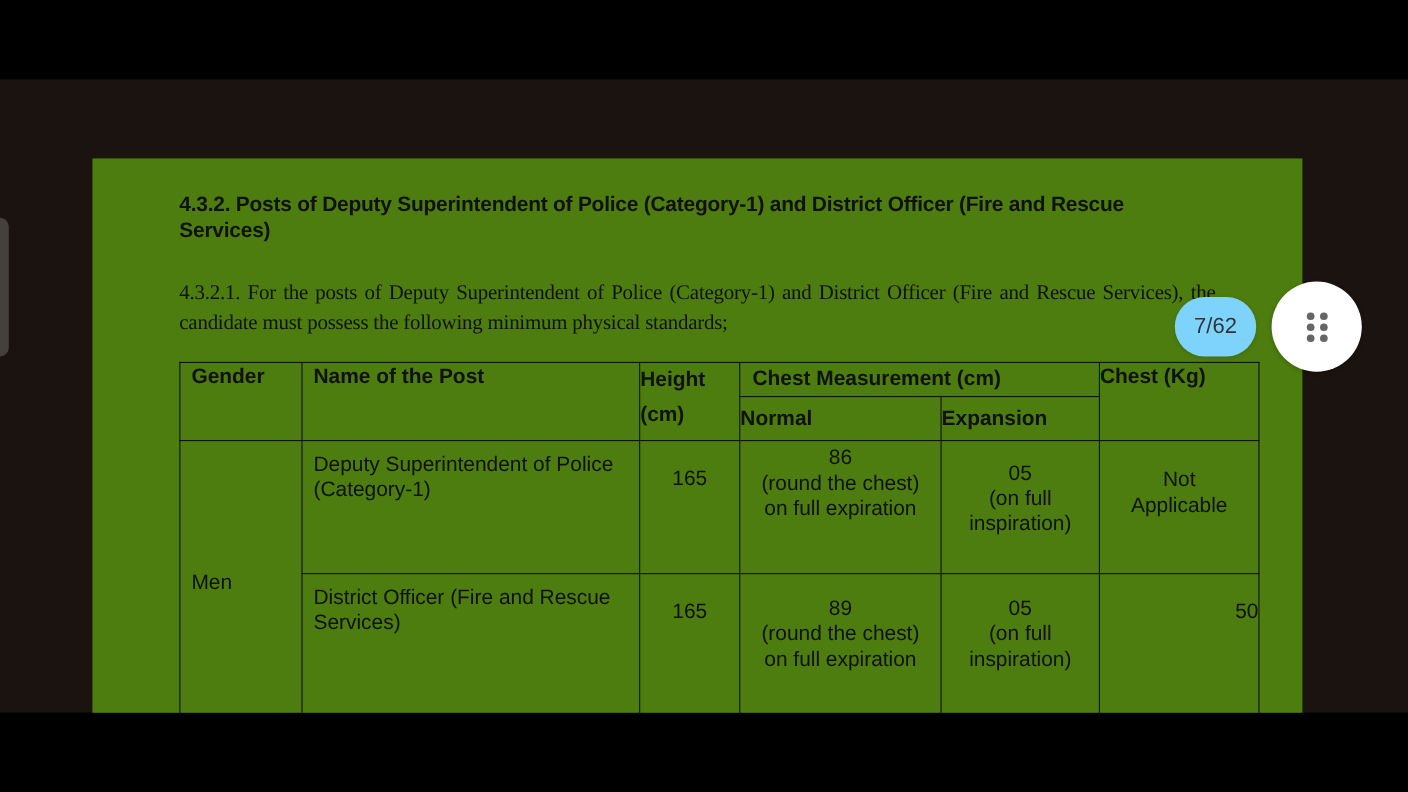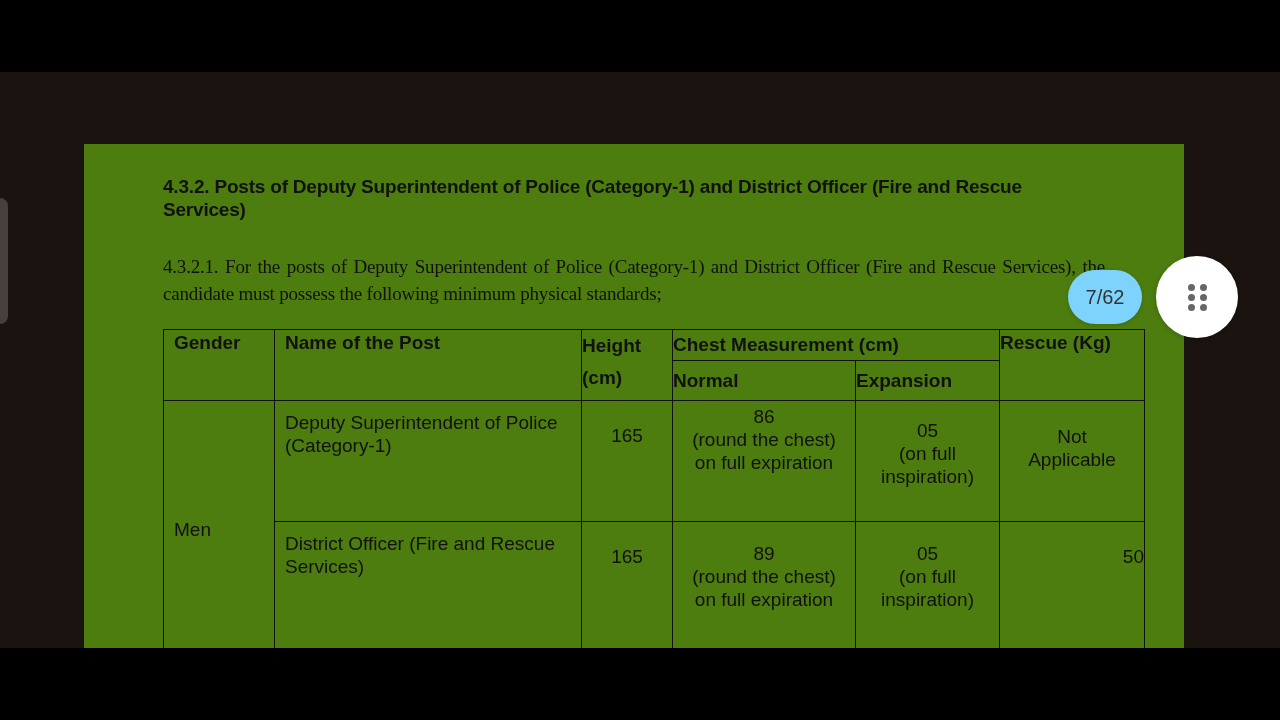--- a/index.html
+++ b/index.html
@@ -37,22 +37,22 @@
   <div class="page">
     <div class="heading">4.3.2. Posts of Deputy Superintendent of Police (Category-1) and District Officer (Fire and Rescue Services)</div>
     <div class="para">4.3.2.1. For the posts of Deputy Superintendent of Police (Category-1) and District Officer (Fire and Rescue Services), the candidate must possess the following minimum physical standards;</div>
 
     <table class="std">
       <tbody>
           <tr>
         <th class="c-gender hd" rowspan="2">Gender</th>
         <th class="c-post hd" rowspan="2">Name of the Post</th>
         <th class="c-height hc" rowspan="2" style="line-height:32px;padding-top:0;">Height (cm)</th>
-        <th class="hc" colspan="2" style="height:30px;vertical-align:middle;">Chest Measurement (cm)</th>
-        <th class="c-weight hc" rowspan="2" style="padding-top:2px;">Rescue (Kg)</th>
+        <th class="hc" colspan="2" style="height:30px;vertical-align:middle;padding-left:11px;">Chest Measurement (cm)</th>
+        <th class="c-weight hc" rowspan="2" style="padding-top:2px;">Chest (Kg)</th>
       </tr>
       <tr>
         <th class="c-normal hc" style="height:38px;vertical-align:middle;">Normal</th>
         <th class="c-exp hc" style="vertical-align:middle;">Expansion</th>
       </tr>
       <tr class="men-row1">
         <td class="mid" rowspan="2" style="padding-left:10px;">Men</td>
         <td class="pad">Deputy Superintendent of Police (Category-1)</td>
         <td class="ctr" style="padding-top:24px;">165</td>
         <td class="ctr" style="padding-top:4px;line-height:23px;">

